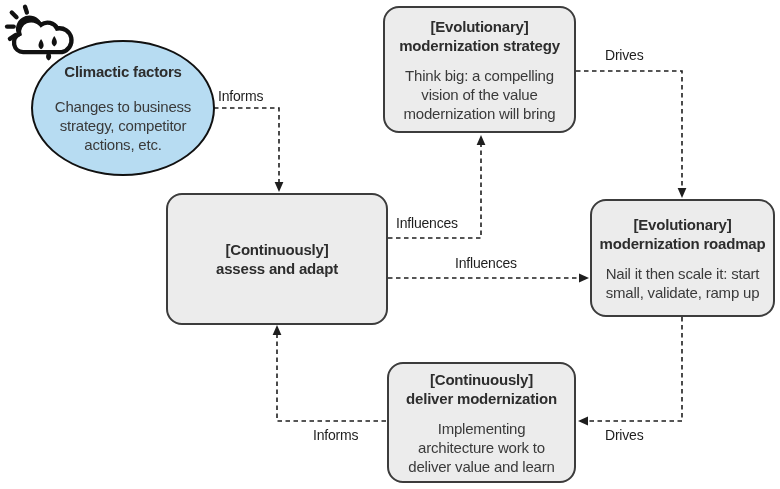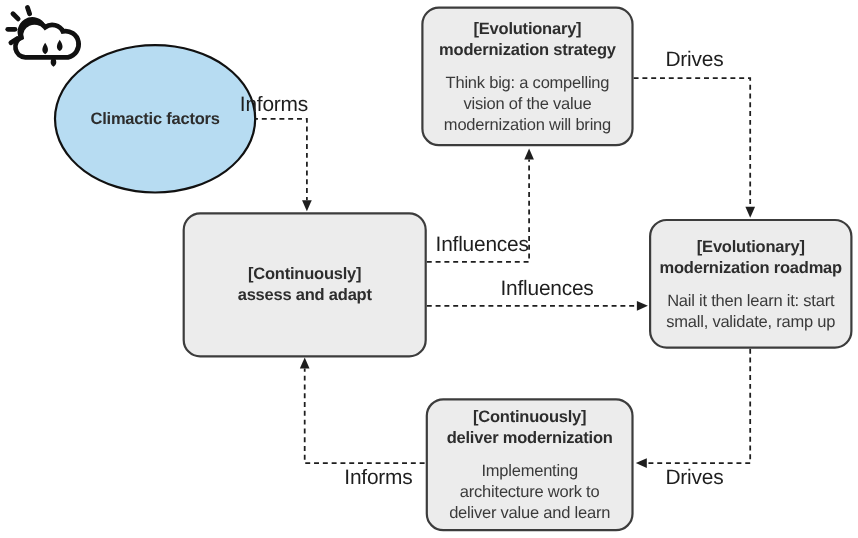--- a/index.html
+++ b/index.html
@@ -49,21 +49,21 @@
     padding: 4px 2px;
   }
   .ellipse {
     background: #b7dcf2;
     border: 2px solid #111111;
     border-radius: 50%;
     row-gap: 16px;
   }
   .edge-label {
     position: absolute;
-    font-size: 19px;
+    font-size: 14px;
     line-height: 16px;
     color: #1e1e1e;
     letter-spacing: -0.2px;
     white-space: nowrap;
   }
   .weather {
     position: absolute;
     left: 4px; top: 3px;
     width: 76px; height: 68px;
   }
@@ -101,36 +101,39 @@
       <path d="M16 33 A12 12 0 0 1 36 20"></path>
       <path d="M20 52 A10 10 0 0 1 16 33 A13 12 0 0 1 39 23 A11 10 0 0 1 56 27 A10 10 0 0 1 61 52 Z"></path>
     </g>
     <g fill="#111111">
       <path d="M39 38 c3.6 5.2 3.6 8.8 0 11 c-3.6 -2.2 -3.6 -5.8 0 -11"></path>
       <path d="M53 35 c3.6 5.2 3.6 8.8 0 11 c-3.6 -2.2 -3.6 -5.8 0 -11"></path>
       <path d="M47 50 c3.6 5.2 3.6 8.8 0 11 c-3.6 -2.2 -3.6 -5.8 0 -11"></path>
     </g>
   </svg>
 
-  <div class="node ellipse" style="left:49px; top:40px; width:184px; height:136px;">
+  <div class="node ellipse" style="left:31px; top:40px; width:184px; height:136px;">
     <div class="title">Climactic factors</div>
+    <div class="body">Changes to business
+strategy, competitor
+actions, etc.</div>
   </div>
 
   <div class="node box" style="left:383px; top:6px; width:193px; height:127px;">
     <div class="title">[Evolutionary]
 modernization strategy</div>
     <div class="body">Think big: a compelling
 vision of the value
 modernization will bring</div>
   </div>
 
   <div class="node box" style="left:590px; top:199px; width:185px; height:118px;">
     <div class="title">[Evolutionary]
 modernization roadmap</div>
-    <div class="body">Nail it then learn it: start
+    <div class="body">Nail it then scale it: start
 small, validate, ramp up</div>
   </div>
 
   <div class="node box" style="left:166px; top:193px; width:222px; height:132px;">
     <div class="title">[Continuously]
 assess and adapt</div>
   </div>
 
   <div class="node box" style="left:387px; top:362px; width:189px; height:121px;">
     <div class="title">[Continuously]

